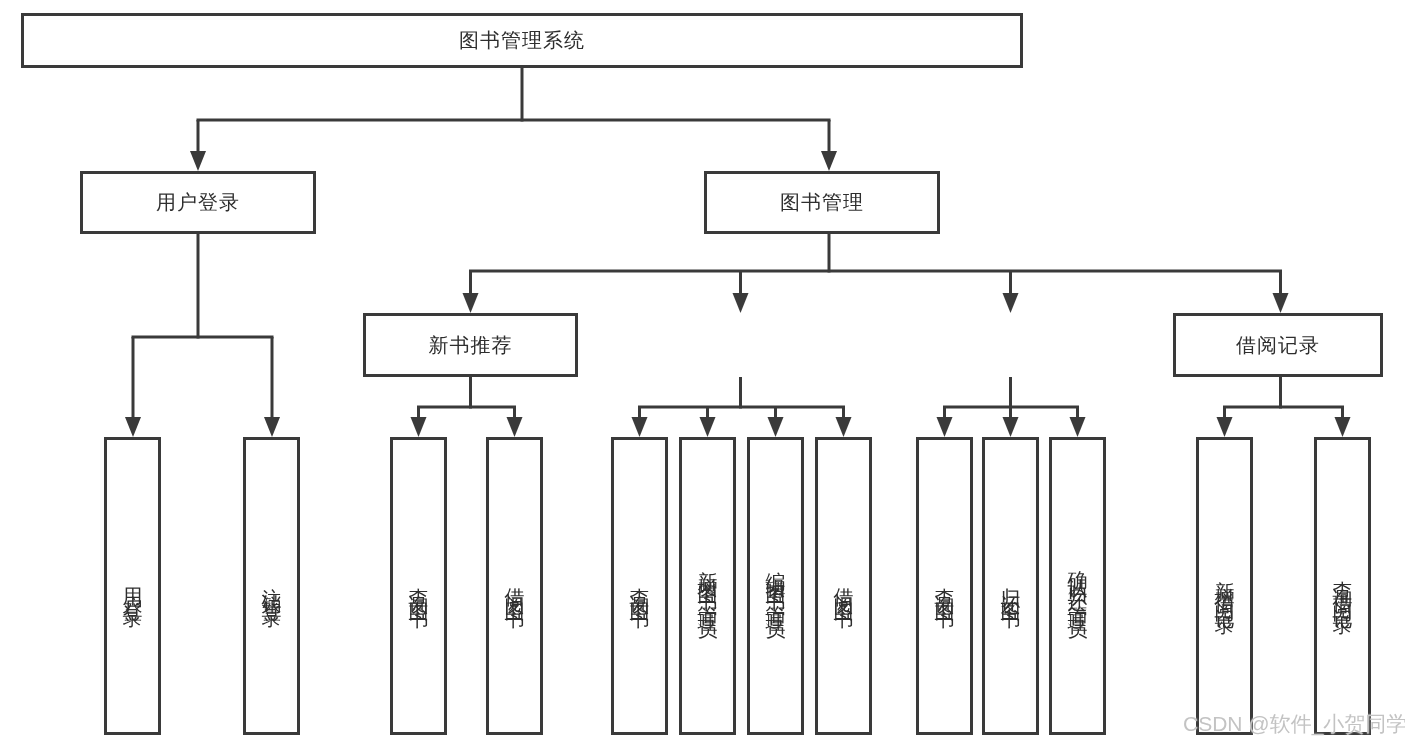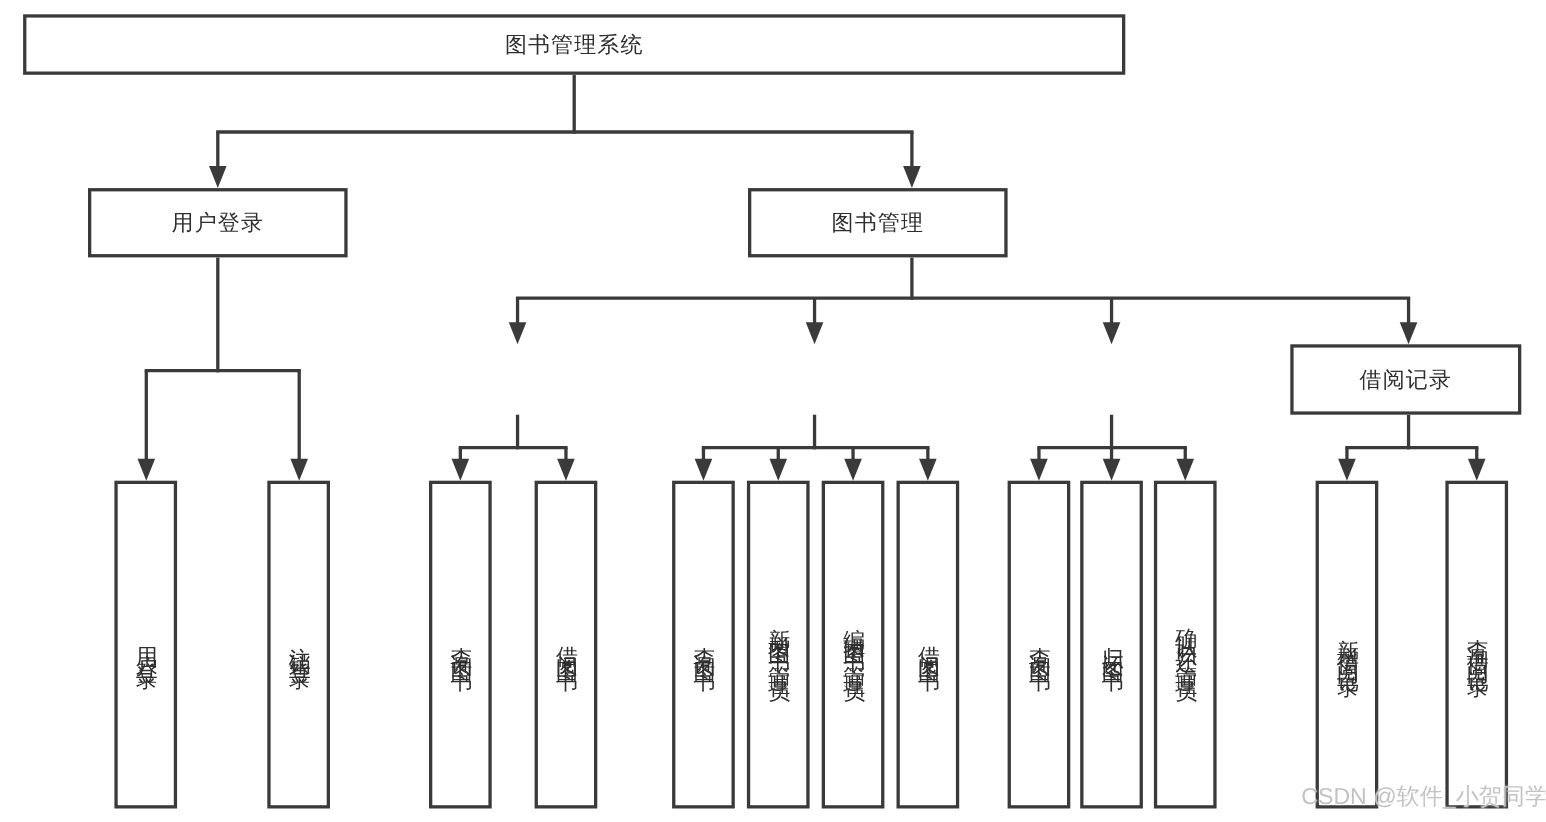--- a/index.html
+++ b/index.html
@@ -122,22 +122,23 @@
       <line class="ln" x1="1224.5" y1="407" x2="1224.5" y2="421"></line>
       <polygon class="ah" points="1216.5,417 1232.5,417 1224.5,437"></polygon>
       <line class="ln" x1="1342.5" y1="407" x2="1342.5" y2="421"></line>
       <polygon class="ah" points="1334.5,417 1350.5,417 1342.5,437"></polygon>
     </g>
   </svg>
 
   <div class="node" style="left:21px;top:13px;width:1002px;height:55px">图书管理系统</div>
 
   <div class="node" style="left:80px;top:171px;width:236px;height:63px">用户登录</div>
-  <div class="node" style="left:680px;top:171px;width:236px;height:63px">图书管理</div>
+  <div class="node" style="left:704px;top:171px;width:236px;height:63px">图书管理</div>
 
+  <div class="node" style="left:363px;top:313px;width:215px;height:64px">新书推荐</div>
   <div class="node" style="left:1173px;top:313px;width:210px;height:64px">借阅记录</div>
 
   <div class="node leaf" style="left:104px;top:437px;width:57px;height:298px">用户登录</div>
   <div class="node leaf" style="left:243px;top:437px;width:57px;height:298px">注销登录</div>
 
   <div class="node leaf" style="left:390px;top:437px;width:57px;height:298px">查询图书</div>
   <div class="node leaf" style="left:486px;top:437px;width:57px;height:298px">借阅图书</div>
 
   <div class="node leaf" style="left:611px;top:437px;width:57px;height:298px">查询图书</div>
   <div class="node leaf" style="left:679px;top:437px;width:57px;height:298px">新增图书（管理员）</div>

